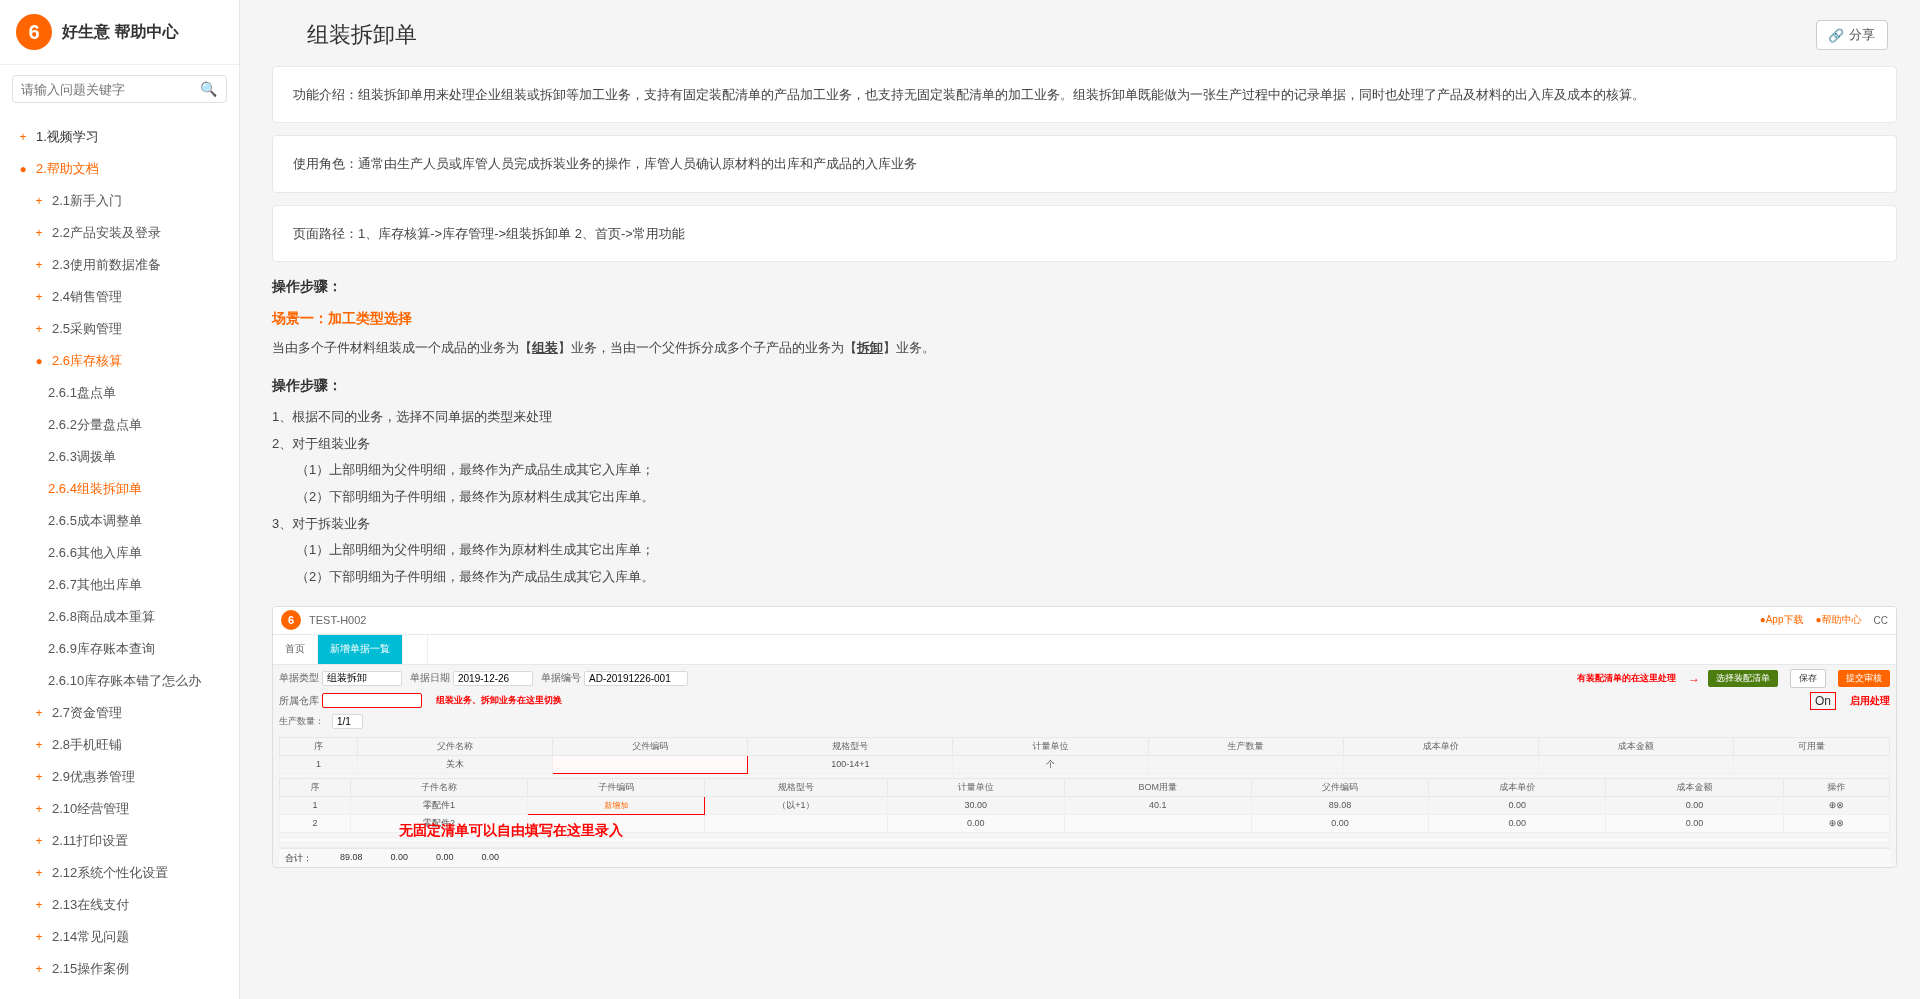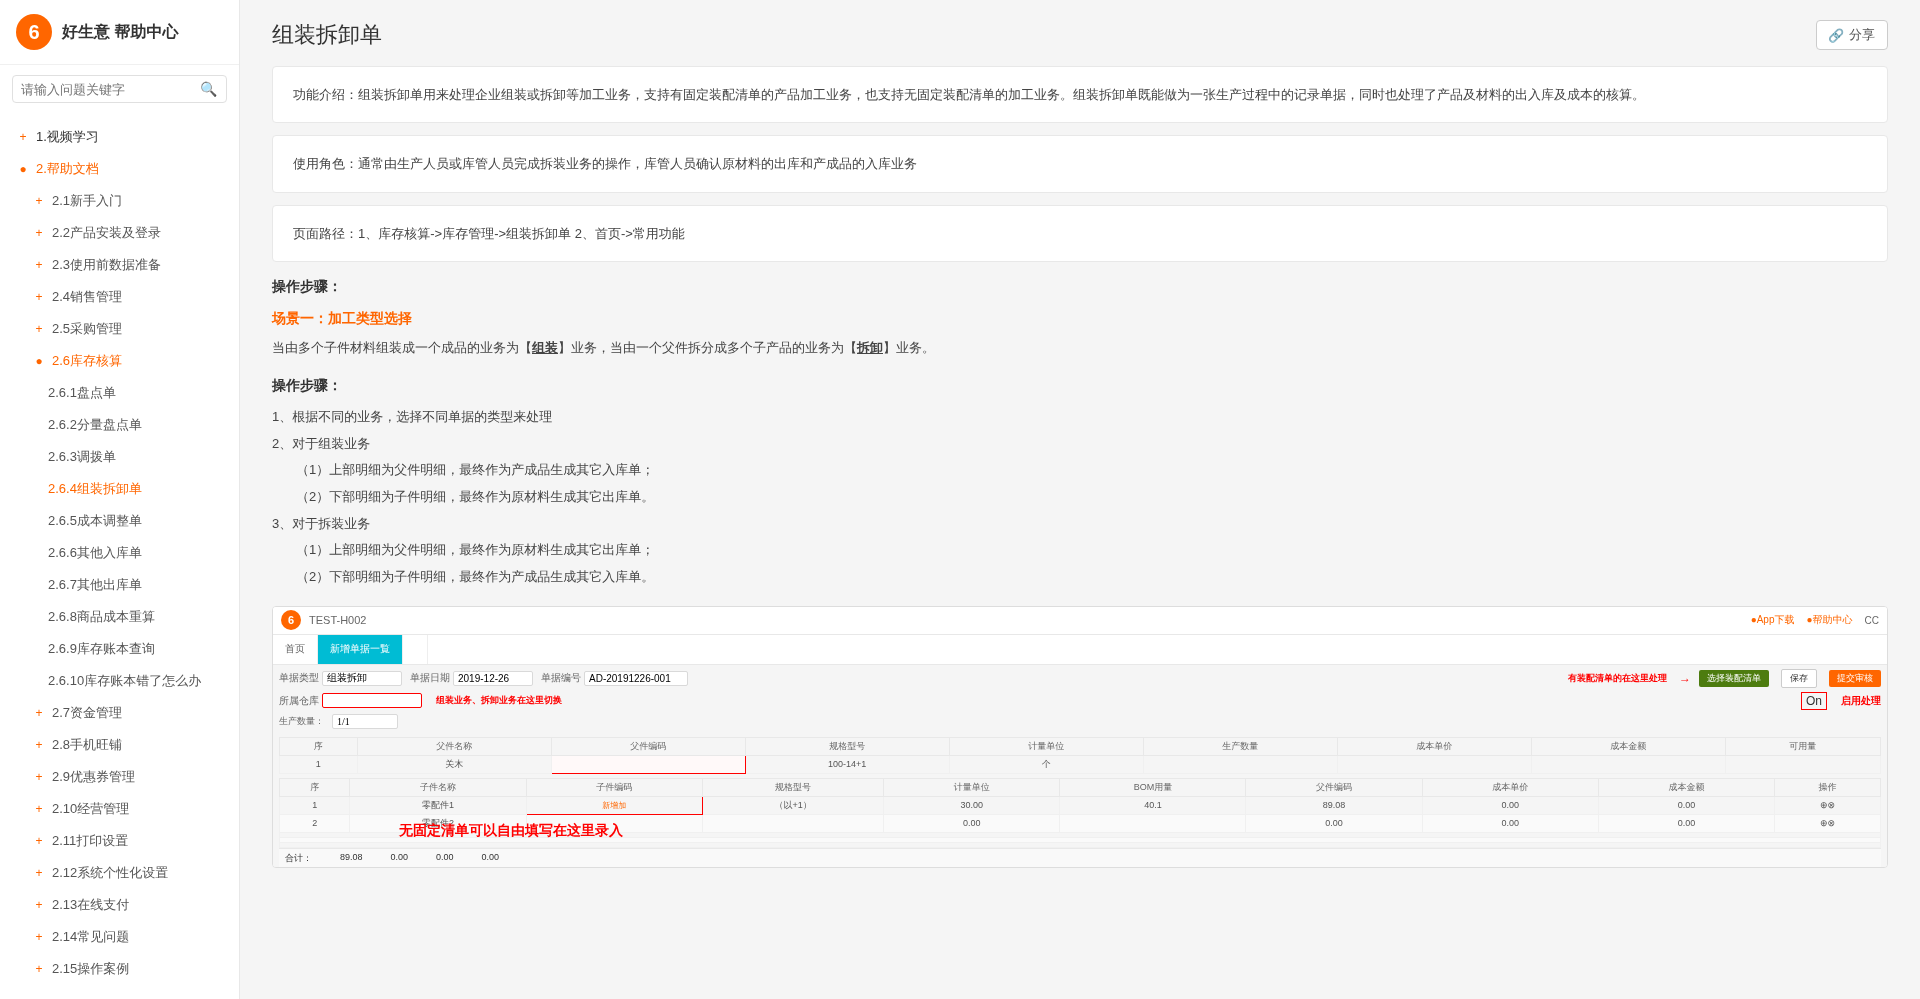--- a/index.html
+++ b/index.html
@@ -121,37 +121,38 @@
       align-items: center;
       justify-content: space-between;
       padding: 20px 32px 16px 32px;
       background: #f5f5f5;
     }
 
     .page-title {
       font-size: 22px;
       font-weight: 500;
       color: #333;
+      margin-left: 35px;
     }
 
     .share-btn {
       display: flex;
       align-items: center;
       gap: 4px;
       border: 1px solid #ccc;
       background: #fff;
       padding: 5px 12px;
       border-radius: 4px;
       cursor: pointer;
       font-size: 13px;
       color: #555;
     }
 
     #content-body {
-      padding: 0 32px 32px 32px;
+      padding: 0 23px 32px 32px;
     }
 
     .info-block {
       background: #fff;
       border: 1px solid #e8e8e8;
       border-radius: 4px;
       padding: 16px 20px;
       margin-bottom: 12px;
       font-size: 13px;
       line-height: 1.8;
@@ -576,21 +577,21 @@
               <span style="flex:1;"></span>
 
               <div style="display:flex; align-items:flex-end; gap:3px; border:1px solid #f00; padding:1px 4px; font-size:12px;">
                 <span>On</span>
               </div>
               <span style="color:#f00; font-size:10px; font-weight:bold; margin-left:6px;">启用处理</span>
             </div>
 
             <div class="app-form-row" style="font-size:9px; color:#666;">
               <span>生产数量：</span>
-              <input class="form-input" value="1/1" style="width: 66px; font-family: Liberation Serif, serif;">
+              <input class="form-input" value="1/1" style="width: 31px;">
               <span style="flex:1;"></span>
             </div>
 
             <table class="app-table">
               <thead>
                 <tr>
                   <th>序</th>
                   <th>父件名称</th>
                   <th>父件编码</th>
                   <th>规格型号</th>

